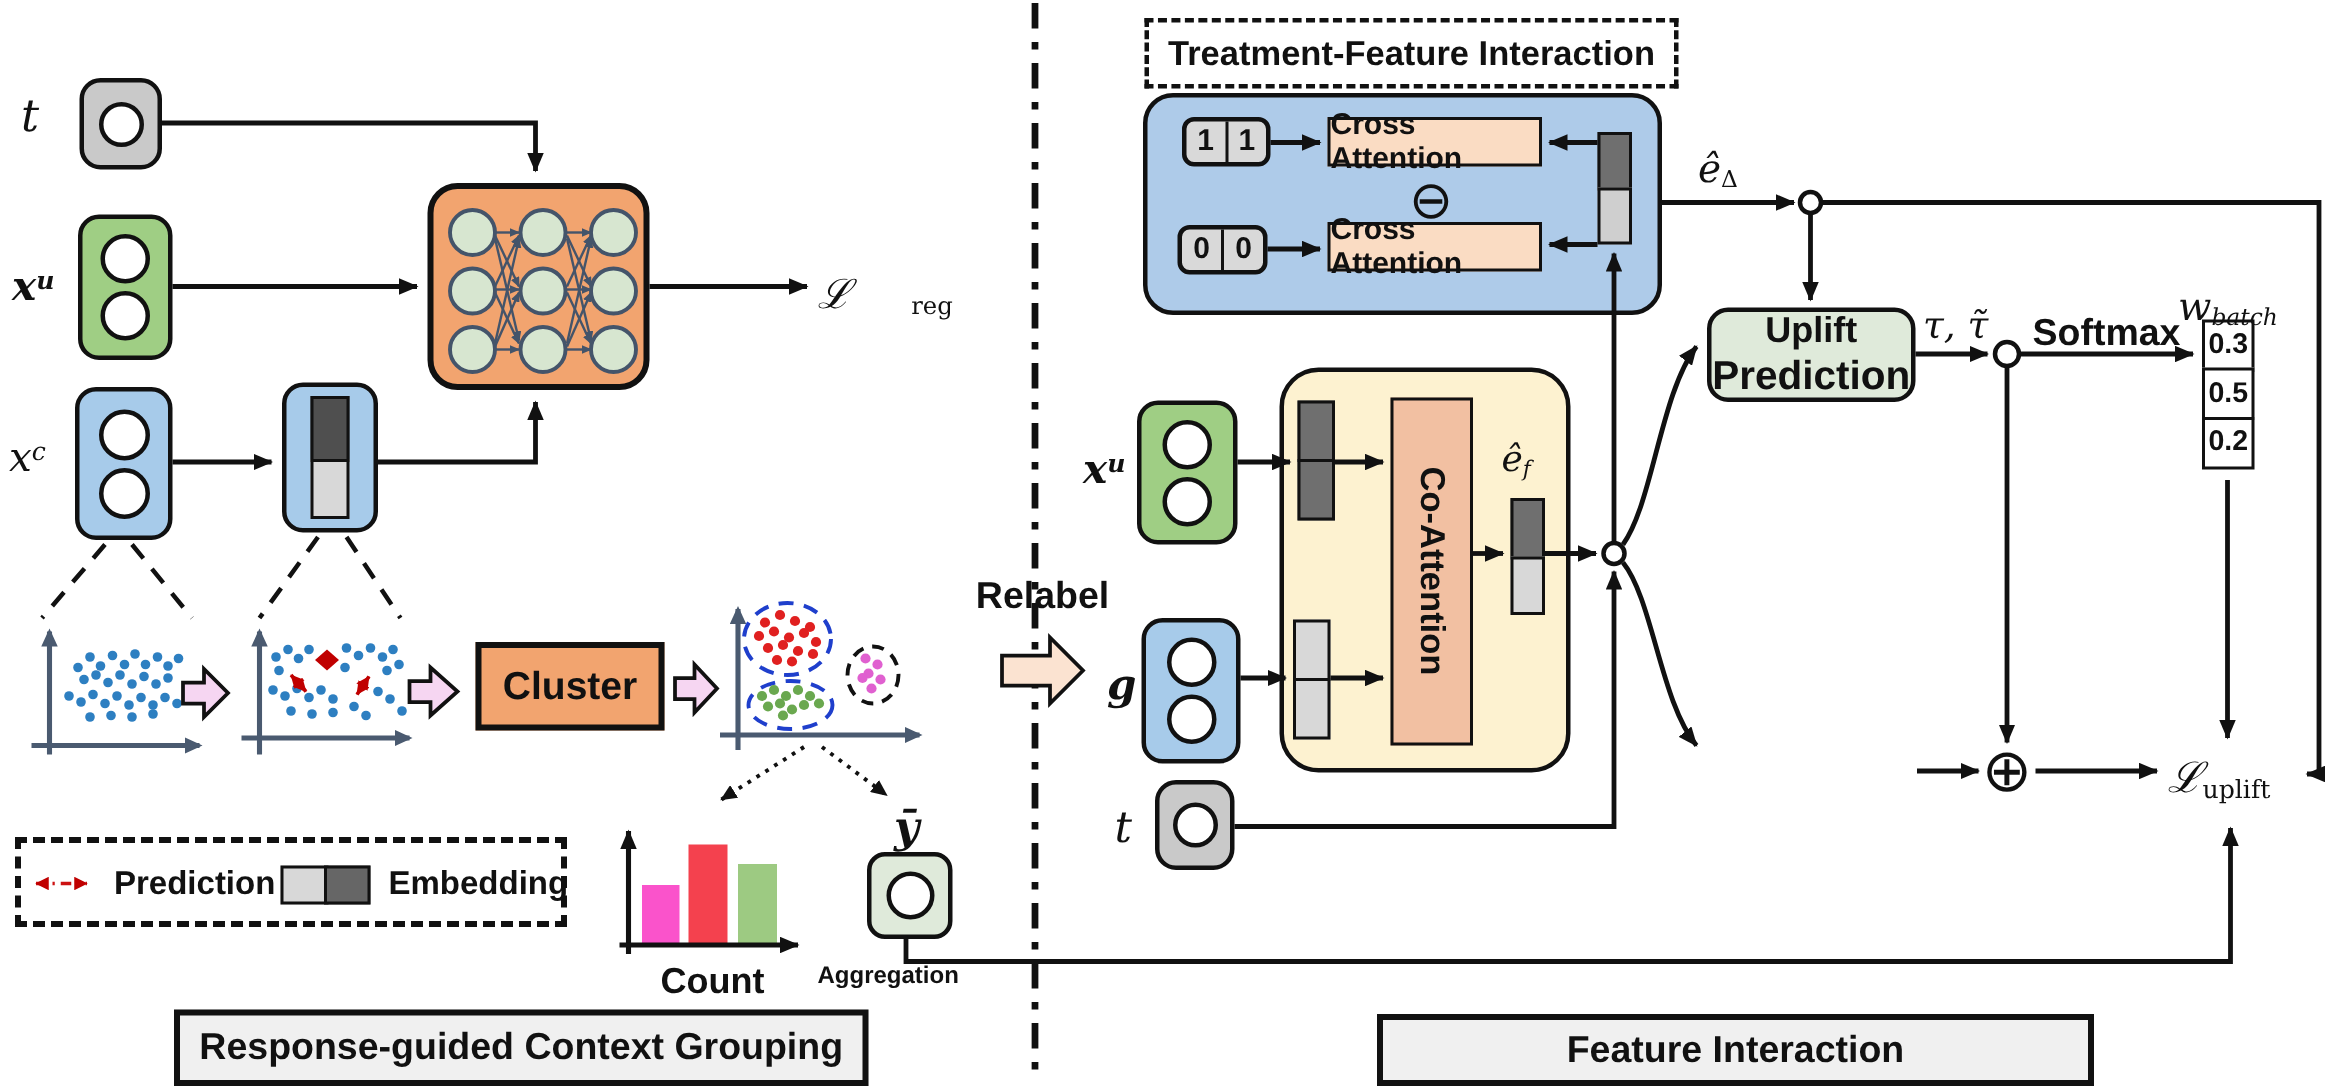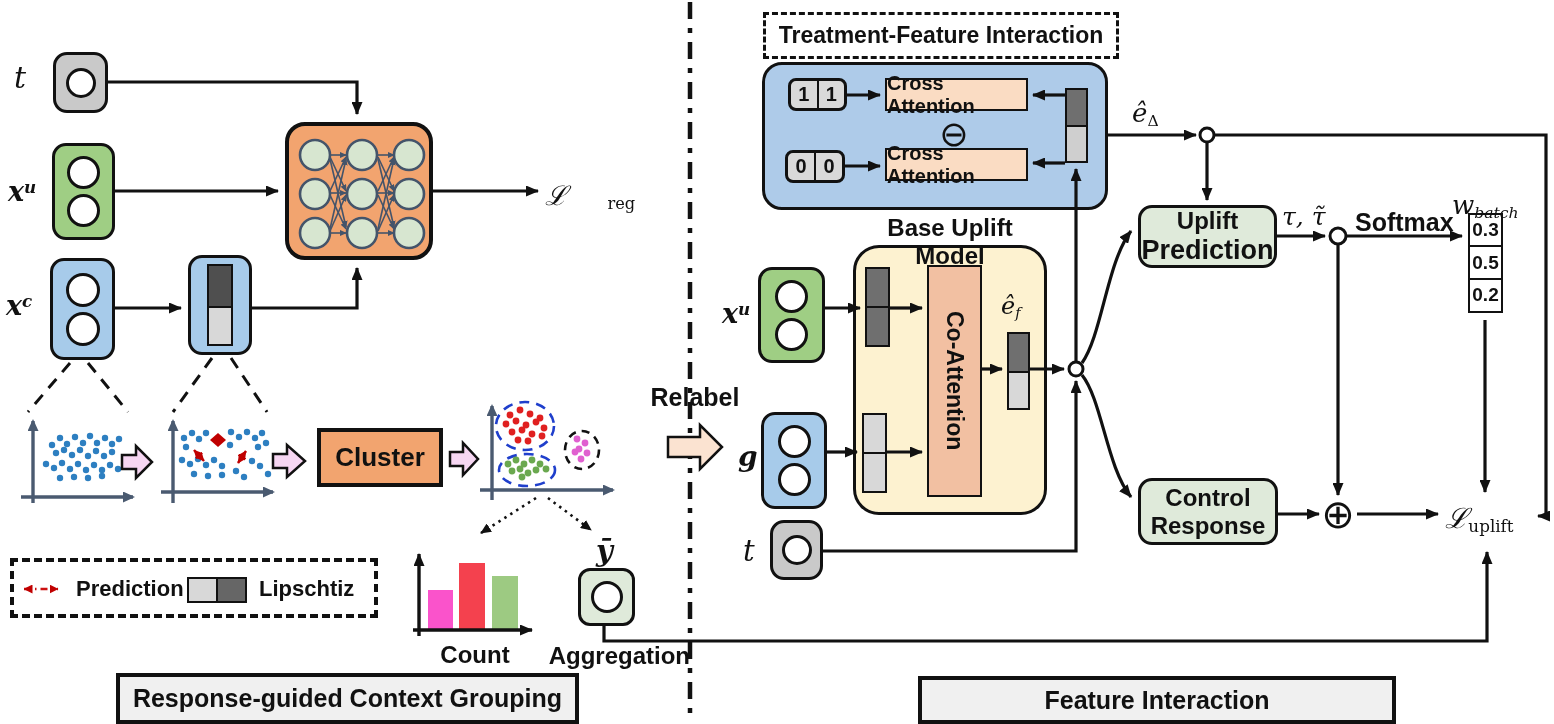--- a/index.html
+++ b/index.html
@@ -45,21 +45,21 @@
     <div class="box rbox" style="left:53px;top:52px;width:55px;height:61px;background:#c9c9c9;">
       <span class="unit" style="width:30px;height:30px;"></span>
     </div>
 
     <div class="lbl math" style="left:8px;top:176px;font-size:27px;font-weight:600;"><span>x</span><span class="sup">u</span></div>
     <div class="box rbox" style="left:52px;top:143px;width:63px;height:97px;background:#9fce84;">
       <span class="unit" style="width:33px;height:33px;"></span>
       <span class="unit" style="width:33px;height:33px;"></span>
     </div>
 
-    <div class="lbl math" style="left:6px;top:290px;font-size:27px;font-weight:700;"><span>x</span><span class="sup">c</span></div>
+    <div class="lbl math" style="left:6px;top:290px;font-size:27px;font-weight:400;"><span>x</span><span class="sup">c</span></div>
     <div class="box rbox" style="left:50px;top:258px;width:65px;height:102px;background:#a7cbea;">
       <span class="unit" style="width:34px;height:34px;"></span>
       <span class="unit" style="width:34px;height:34px;"></span>
     </div>
 
     <div class="box rbox" style="left:188px;top:255px;width:64px;height:100px;background:#a7cbea;gap:0;">
       <div class="stack" style="position:relative;width:26px;">
         <div class="c" style="height:44px;background:#4f4f4f;"></div>
         <div class="c" style="height:40px;background:#d8d8d8;margin-top:-2.5px;"></div>
       </div>
@@ -111,27 +111,27 @@
     <div class="box" style="left:317px;top:428px;width:126px;height:59px;background:#f2a46f;border:4px solid #111;display:flex;align-items:center;justify-content:center;font-weight:700;font-size:26px;">
         <span>Cluster</span>
       </div>
 
     <div class="lbl math" style="left:596px;top:534px;font-size:29px;font-weight:600;">ȳ</div>
     <div class="box rbox" style="left:578px;top:568px;width:57px;height:58px;background:#dfeada;border-radius:12px;">
       <span class="unit" style="width:32px;height:32px;"></span>
     </div>
 
     <div class="lbl blabel" style="left:415px;top:641px;width:120px;text-align:center;font-size:24px;">Count</div>
-    <div class="lbl blabel" style="left:545px;top:642px;width:145px;text-align:right;font-size:24px;">Aggregation</div>
+    <div class="lbl blabel" style="left:545px;top:642px;width:145px;text-align:left;font-size:16px;">Aggregation</div>
 
     <div class="box" style="left:10px;top:558px;width:368px;height:60px;border:4px dashed #111;">
       <span class="lbl blabel" style="left:62px;top:14px;font-size:22px;">Prediction</span>
       <span class="abs" style="left:173px;top:15px;width:32px;height:26px;background:#d8d8d8;border:2.5px solid #111;box-sizing:border-box;"></span>
       <span class="abs" style="left:202px;top:15px;width:31px;height:26px;background:#666;border:2.5px solid #111;box-sizing:border-box;"></span>
-      <span class="lbl blabel" style="left:245px;top:14px;font-size:22px;">Lipschtiz</span>
+      <span class="lbl blabel" style="left:245px;top:14px;font-size:22px;">Embedding</span>
     </div>
 
     <div class="titlebox" style="position:absolute;left:116px;top:673px;width:455px;height:43px;">
         <span>Response-guided Context Grouping</span>
       </div>
     <div class="titlebox" style="position:absolute;left:918px;top:676px;width:470px;height:40px;">
         <span>Feature Interaction</span>
       </div>
 
     <div class="lbl blabel" style="left:640px;top:383px;width:110px;text-align:center;font-size:25px;">Relabel</div>
@@ -160,21 +160,20 @@
         <span>Cross Attention</span>
       </div>
 
     <div class="stack" style="left:1065px;top:88px;width:23px;">
       <div class="c" style="height:39px;background:#6f6f6f;"></div>
       <div class="c" style="height:38px;background:#cfcfcf;margin-top:-2.5px;"></div>
     </div>
 
     <div class="lbl math" style="left:1132px;top:98px;font-size:26px;"><span>ê</span><span class="sub" style="font-style:normal;">Δ</span></div>
 
-    <div class="lbl blabel" style="left:853px;top:214px;width:194px;text-align:center;font-size:24px;">Base Uplift Model</div>
     <div class="box" style="left:853px;top:245px;width:194px;height:270px;background:#fdf2d0;border:3px solid #111;border-radius:26px;"></div>
 
     <div class="lbl math" style="left:722px;top:298px;font-size:27px;font-weight:600;"><span>x</span><span class="sup">u</span></div>
     <div class="box rbox" style="left:758px;top:267px;width:67px;height:96px;background:#9fce84;">
       <span class="unit" style="width:33px;height:33px;"></span>
       <span class="unit" style="width:33px;height:33px;"></span>
     </div>
 
     <div class="lbl math" style="left:738px;top:440px;font-size:28px;font-weight:600;">g</div>
     <div class="box rbox" style="left:761px;top:412px;width:66px;height:97px;background:#a7cbea;">
@@ -202,24 +201,20 @@
 
     <div class="lbl math" style="left:1001px;top:292px;font-size:24px;text-align:center;"><span>ê</span><span class="sub">f</span></div>
     <div class="stack" style="left:1007px;top:332px;width:23px;">
       <div class="c" style="height:41px;background:#6f6f6f;"></div>
       <div class="c" style="height:39px;background:#d8d8d8;margin-top:-2.5px;"></div>
     </div>
 
     <div class="box" style="left:1138px;top:205px;width:139px;height:63px;background:#dfeada;border:3px solid #111;border-radius:14px;display:flex;flex-direction:column;align-items:center;justify-content:center;line-height:1.15;">
       <span class="blabel" style="font-size:24px;">Uplift</span>
       <span class="blabel" style="font-size:27px;">Prediction</span>
-    </div>
-    <div class="box" style="left:1138px;top:478px;width:140px;height:67px;background:#dfeada;border:3px solid #111;border-radius:14px;display:flex;flex-direction:column;align-items:center;justify-content:center;line-height:1.15;">
-      <span class="blabel" style="font-size:24px;">Control</span>
-      <span class="blabel" style="font-size:24px;">Response</span>
     </div>
 
     <div class="lbl math" style="left:1282px;top:202px;font-size:25px;">τ, τ̃</div>
     <div class="lbl blabel" style="left:1355px;top:208px;font-size:25px;">Softmax</div>
 
     <div class="lbl math" style="left:1452px;top:180px;font-size:26px;margin-top:10px;"><span>w</span><span class="sub">batch</span></div>
     <div class="box vec" style="left:1468px;top:215px;">
       <div class="c">0.3</div>
       <div class="c">0.5</div>
       <div class="c">0.2</div>

